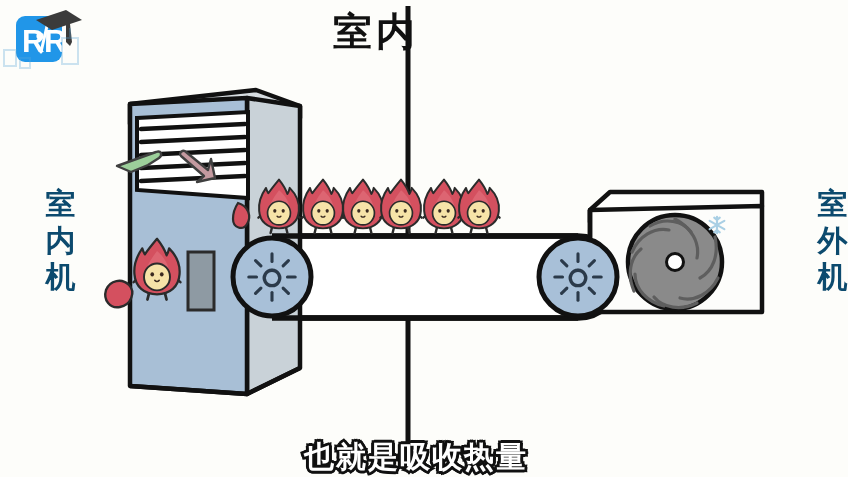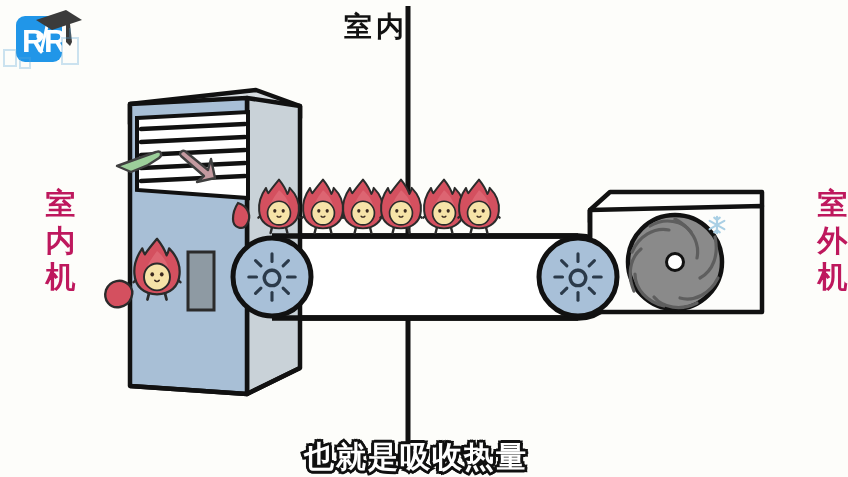--- a/index.html
+++ b/index.html
@@ -10,26 +10,26 @@
     position:relative;
   }
   #stage{position:absolute;left:0;top:0;width:848px;height:477px;}
   #stage svg{display:block;}
 
   
   .lbl{position:absolute;color:#2b2b2b;user-select:none;}
 
   #title-indoor{
     left:316px;top:12px;width:120px;
-    font-size:28px;font-weight:700;letter-spacing:4px;
+    font-size:39px;font-weight:700;letter-spacing:4px;
     color:#111;text-align:center;line-height:1.05;
   }
   .side-label{
     width:46px;font-size:30px;font-weight:700;
-    color:#be185d;text-align:center;line-height:1.22;
+    color:#0c4a6e;text-align:center;line-height:1.22;
     letter-spacing:1px;
   }
   #label-indoor-unit{left:38px;top:186px;}
   #label-outdoor-unit{left:810px;top:186px;}
 
   #subtitle{
     left:0;top:437px;width:832px;text-align:center;
     font-size:30px;font-weight:700;letter-spacing:2px;
     color:#ffffff;
     -webkit-text-stroke:5px #111;

